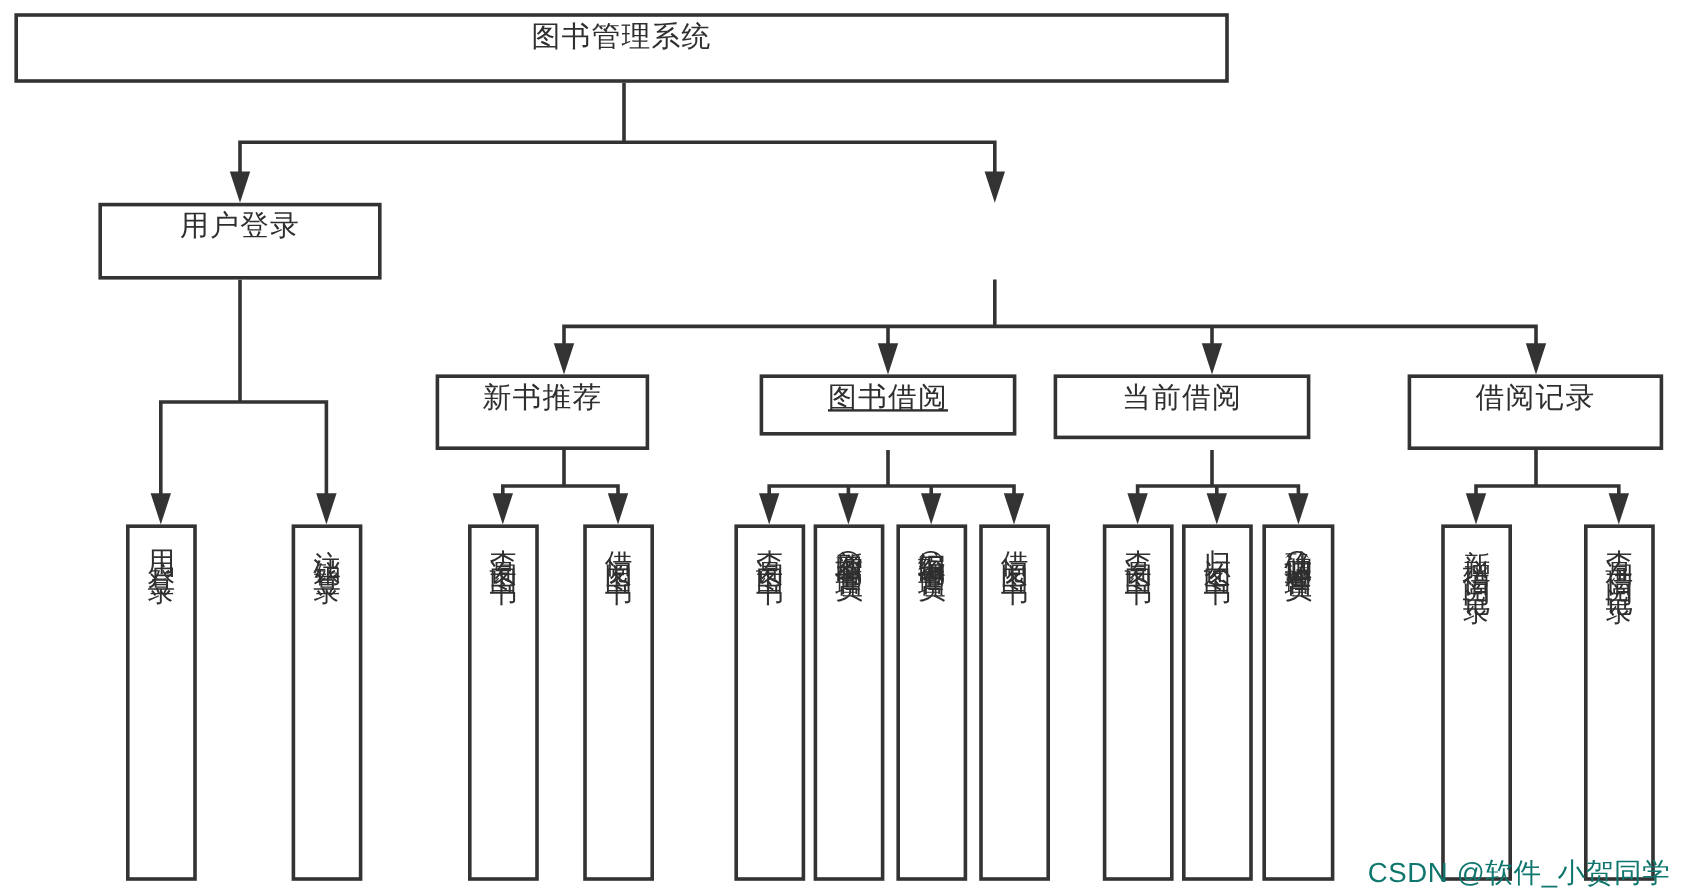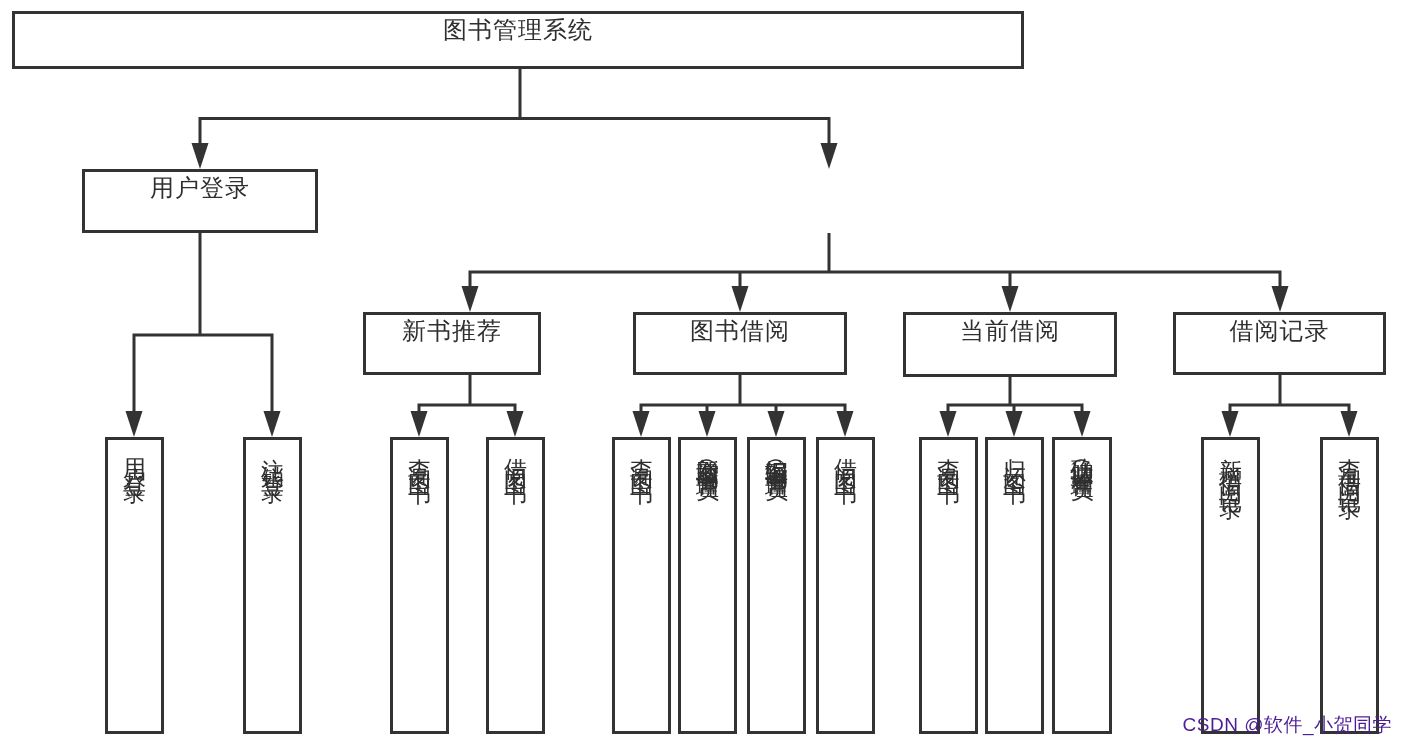--- a/index.html
+++ b/index.html
@@ -45,23 +45,23 @@
     line-height: 1;
     white-space: nowrap;
   }
   .node.v.long .lbl {
     letter-spacing: 3px;
   }
   .watermark {
     position: absolute;
     right: 13px;
     top: 712px;
-    font-size: 19px;
+    font-size: 23px;
     letter-spacing: 0.5px;
-    color: #4c1d95;
+    color: #0f766e;
     z-index: 5;
     white-space: nowrap;
   }
 </style>
 </head>
 <body>
 
 <div class="canvas">
 
   <svg class="connectors" width="1405" height="747" viewBox="0 0 1405 747">
@@ -132,24 +132,24 @@
     <span class="lbl">图书管理系统</span>
   </div>
 
   <div class="node h" style="left:82px; top:169px; width:236px; height:64px;">
     <span class="lbl">用户登录</span>
   </div>
 
   <div class="node h" style="left:363px; top:312px; width:178px; height:63px;">
     <span class="lbl">新书推荐</span>
   </div>
-  <div class="node h" style="left:633px; top:312px; width:214px; height:63px;">
+  <div class="node h" style="left:633px; top:312px; width:214px; height:51px;text-decoration:underline;">
     <span class="lbl">图书借阅</span>
   </div>
-  <div class="node h" style="left:903px; top:312px; width:214px; height:65px;">
+  <div class="node h" style="left:878px; top:312px; width:214px; height:54px;">
     <span class="lbl">当前借阅</span>
   </div>
   <div class="node h" style="left:1173px; top:312px; width:213px; height:63px;">
     <span class="lbl">借阅记录</span>
   </div>
 
   <div class="node v" style="left:105px; top:437px; width:59px; height:297px;">
     <span class="lbl">用户登录</span>
   </div>
   <div class="node v" style="left:243px; top:437px; width:59px; height:297px;">

